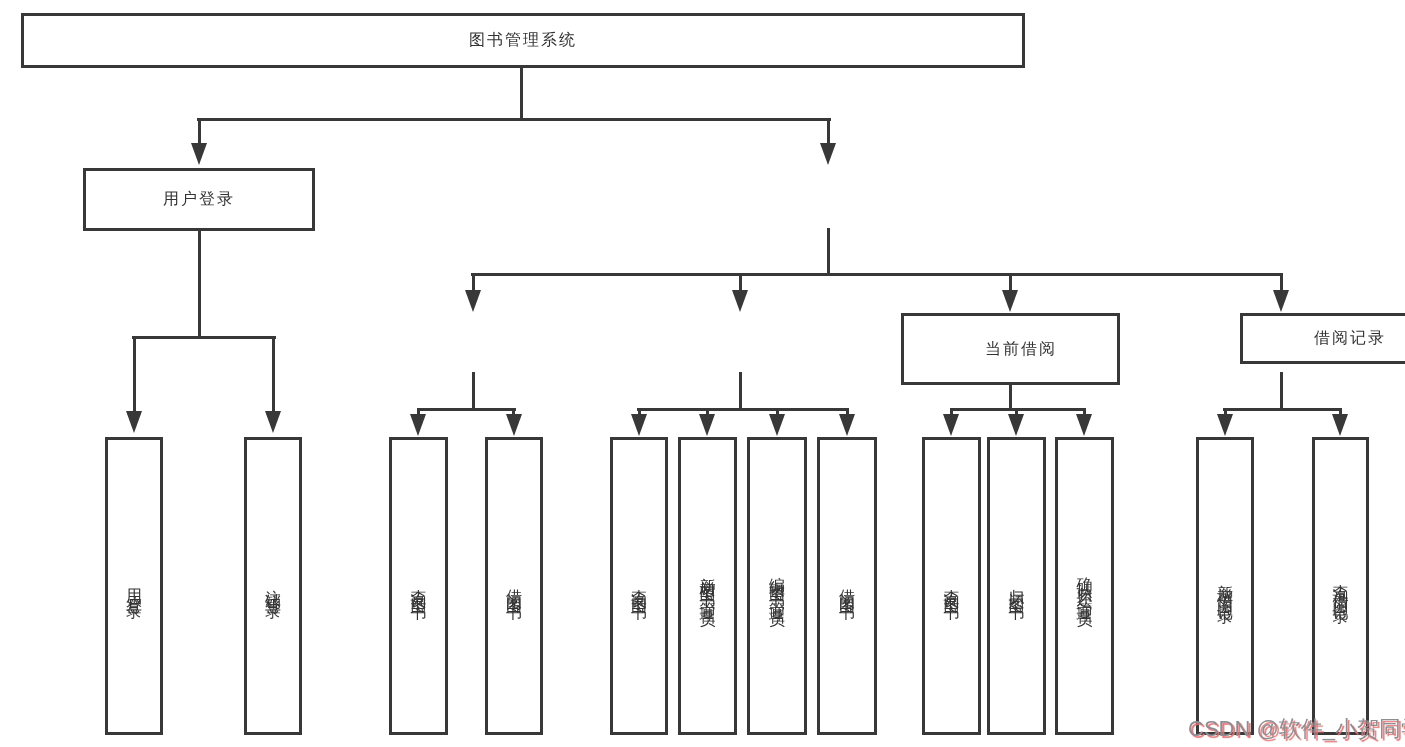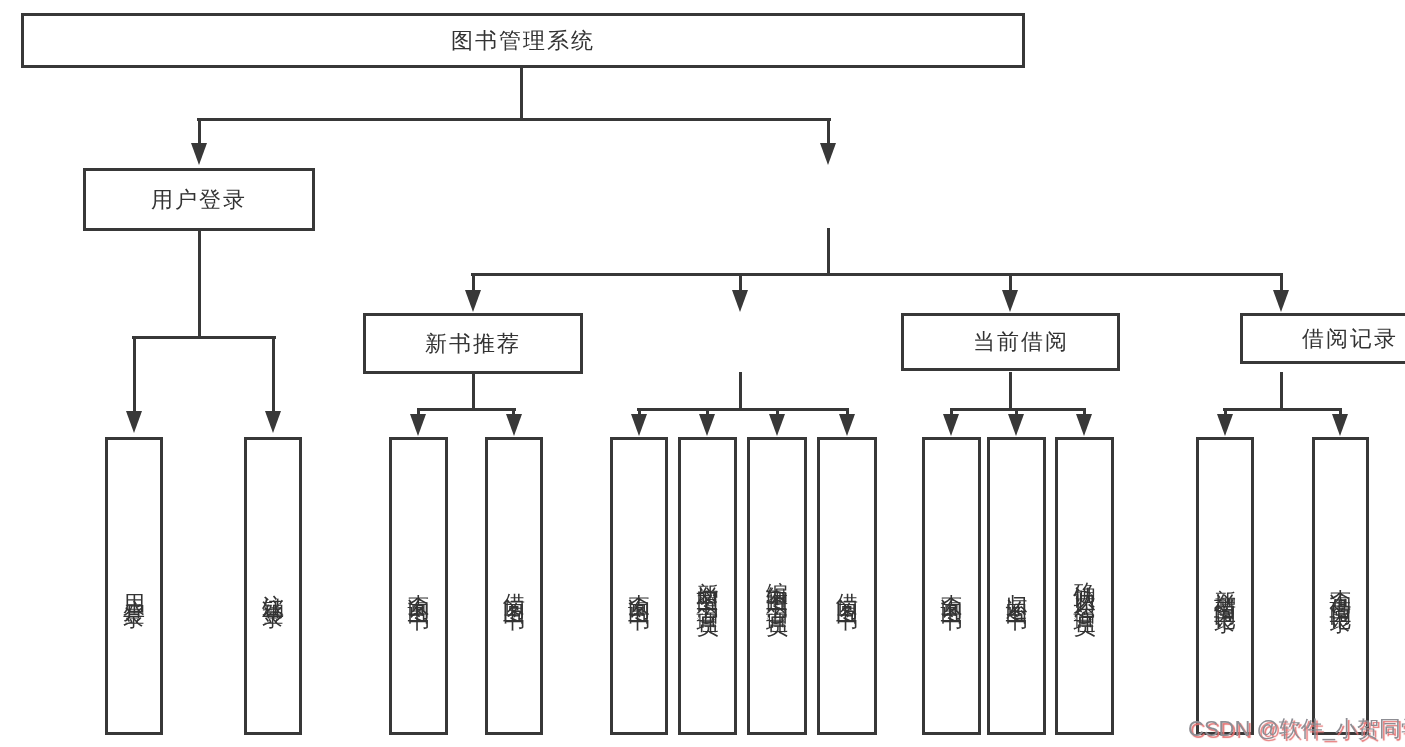--- a/index.html
+++ b/index.html
@@ -16,21 +16,21 @@
     overflow: hidden;
   }
   .box {
     position: absolute;
     box-sizing: border-box;
     background: var(--background, #ffffff);
     border: 3px solid var(--box-border, #383838);
     display: flex;
     align-items: center;
     justify-content: center;
-    font-size: 22px;
+    font-size: 16px;
     color: var(--text, #333333);
     letter-spacing: 2px;
     white-space: nowrap;
   }
   .vbox {
     writing-mode: vertical-rl;
     text-orientation: mixed;
     letter-spacing: 5px;
     white-space: normal;
     line-height: 1;
@@ -121,22 +121,21 @@
   <div class="h-line" style="left:1223px; top:408px; width:119px;"></div>
   <div class="v-line" style="left:1224px; top:408px; height:8px;"></div>
   <div class="arrow" style="left:1217px; top:414px;"></div>
   <div class="v-line" style="left:1339px; top:408px; height:8px;"></div>
   <div class="arrow" style="left:1332px; top:414px;"></div>
 
   <div class="box" style="left:21px; top:13px; width:1004px; height:55px;">图书管理系统</div>
 
   <div class="box" style="left:83px; top:168px; width:232px; height:63px;">用户登录</div>
 
-  <div class="box" style="left:363px; top:313px; width:220px; height:61px;">新书推荐</div>
-  <div class="box" style="left:901px; top:313px; width:219px; height:58px;padding-left:21px;">当前借阅</div>
+  <div class="box" style="left:901px; top:313px; width:219px; height:72px;padding-left:21px;">当前借阅</div>
   <div class="box" style="left:1240px; top:313px; width:220px; height:51px;">借阅记录</div>
 
   <div class="box vbox" style="left:105px; top:437px; width:58px; height:298px;">用户登录</div>
   <div class="box vbox" style="left:244px; top:437px; width:58px; height:298px;">注销登录</div>
 
   <div class="box vbox" style="left:389px; top:437px; width:59px; height:298px;">查询图书</div>
   <div class="box vbox" style="left:485px; top:437px; width:58px; height:298px;">借阅图书</div>
 
   <div class="box vbox" style="left:610px; top:437px; width:58px; height:298px;">查询图书</div>
   <div class="box vbox" style="left:678px; top:437px; width:59px; height:298px;">新增图书（管理员）</div>

